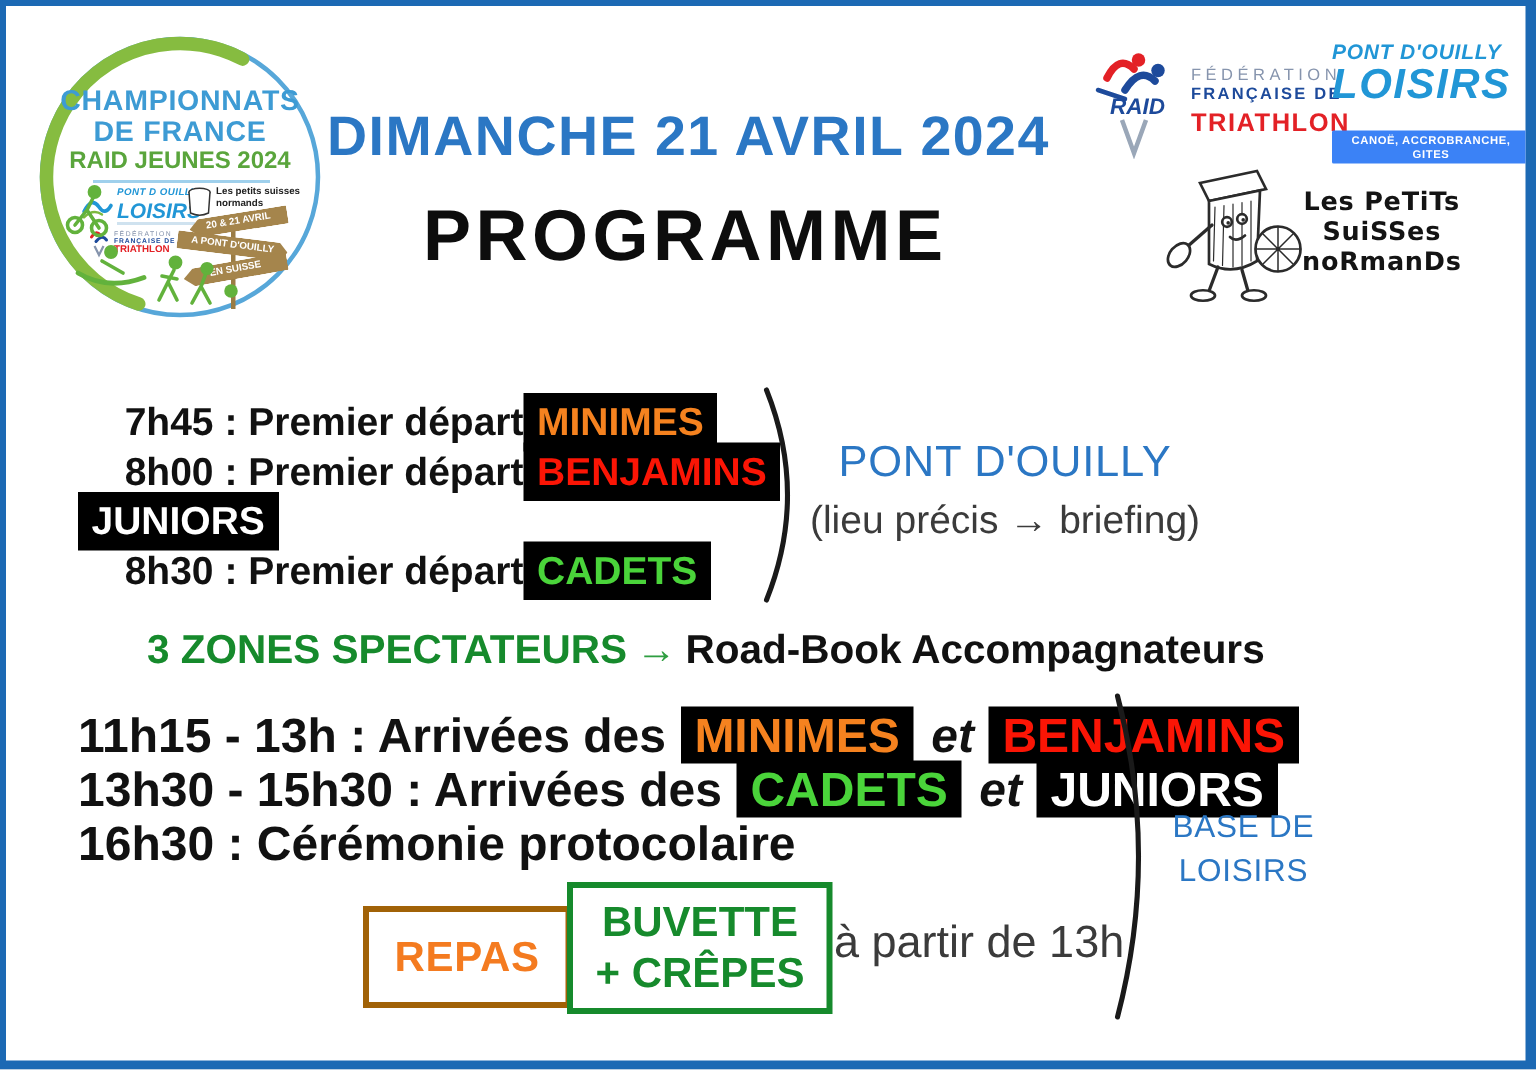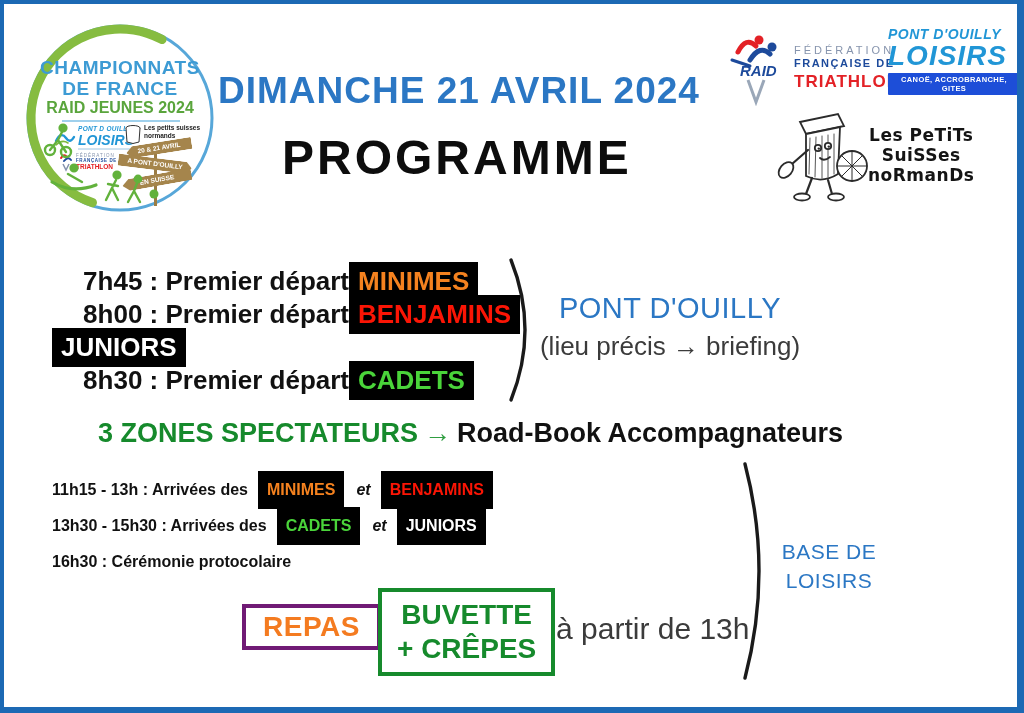--- a/index.html
+++ b/index.html
@@ -39,21 +39,21 @@
   .main-title{position:absolute;left:278px;top:126px;font-size:48px;font-weight:bold;color:#0d0d0d;letter-spacing:3px;}
   
   .fftri{position:absolute;left:720px;top:26px;display:flex;align-items:center;gap:6px;}
   .fftri .col{line-height:1.25;}
   .fftri .l1{font-size:11px;color:#8694ad;letter-spacing:3px;}
   .fftri .l2{font-size:11px;color:#1d4a9b;font-weight:bold;letter-spacing:1.5px;}
   .fftri .l3{font-size:17px;color:#e32126;font-weight:bold;letter-spacing:1px;}
   .pol{position:absolute;left:884px;top:22px;width:132px;font-style:italic;font-weight:bold;color:#2196d6;}
   .pol .top{font-size:14px;letter-spacing:.5px;}
   .pol .main{font-size:28px;line-height:28px;letter-spacing:1px;}
-  .pol .banner{margin-top:3px;background:#1d4ed8;color:#fff;font-style:normal;font-size:7.5px;
+  .pol .banner{margin-top:17px;background:#3b82f6;color:#fff;font-style:normal;font-size:7.5px;
                font-weight:bold;letter-spacing:.4px;padding:2px 3px;text-align:center;border-radius:1px;}
   .psn{position:absolute;left:768px;top:100px;display:flex;align-items:center;gap:0;}
   .psn .txt{font-family:"DejaVu Sans",sans-serif;font-weight:bold;color:#141414;font-size:17px;
             line-height:20px;text-align:center;letter-spacing:.5px;}
   
   .departures{position:absolute;left:48px;top:261px;}
   .dep-row{display:flex;align-items:center;height:33px;font-size:26px;font-weight:bold;color:#111;text-align:right;}
   .dep-prefix{width:297px;}
   .cat-badge{background:#000;padding:4px 9px;line-height:31px;display:inline-block;}
   .c-minimes{color:#f5821f;}
@@ -62,29 +62,29 @@
   .c-cadets{color:#4ad43a;}
   .bracket{position:absolute;}
   .loc1{position:absolute;left:530px;top:288px;width:272px;text-align:center;}
   .loc1 .name{font-size:29px;color:#2b77c4;letter-spacing:.5px;}
   .loc1 .note{font-size:26px;color:#3b3b3b;margin-top:6px;}
   .zones{position:absolute;left:94px;top:414px;font-size:27px;font-weight:bold;white-space:nowrap;}
   .zones .green{color:#168a2c;}
   .zones .arrow{color:#2f9e41;font-weight:normal;padding:0 6px;}
   .zones .black{color:#111;}
   .arrivals{position:absolute;left:48px;top:468px;}
-  .arr-row{display:flex;align-items:center;height:36px;font-size:16px;font-weight:bold;color:#111;}
+  .arr-row{display:flex;align-items:center;height:36px;font-size:32px;font-weight:bold;color:#111;}
   .arr-row .cat-badge{margin-left:10px;line-height:30px;}
   .arr-sep{margin-left:12px;}
   .arr-row .cat-badge + .arr-sep{font-style:italic;}
   .loc2{position:absolute;left:758px;top:533px;width:134px;text-align:center;
         font-size:21px;color:#2b77c4;line-height:29px;letter-spacing:.5px;}
   
-  .repas{position:absolute;left:238px;top:600px;border:4px solid #701a75;color:#f47b20;
-         font-size:28px;font-weight:bold;padding:3px 17px;letter-spacing:.5px;}
+  .repas{position:absolute;left:238px;top:600px;border:4px solid #a16207;color:#f47b20;
+         font-size:28px;font-weight:bold;padding:14px 17px;letter-spacing:.5px;}
   .buvette{position:absolute;left:374px;top:584px;border:4px solid #168a2c;color:#168a2c;
            font-size:28px;font-weight:bold;padding:6px 15px;text-align:center;line-height:34px;}
   .timenote{position:absolute;left:552px;top:608px;font-size:30px;color:#3b3b3b;}
 </style>
 </head>
 <body>
 
 <div class="poster">
 
   <div class="circle-badge">

